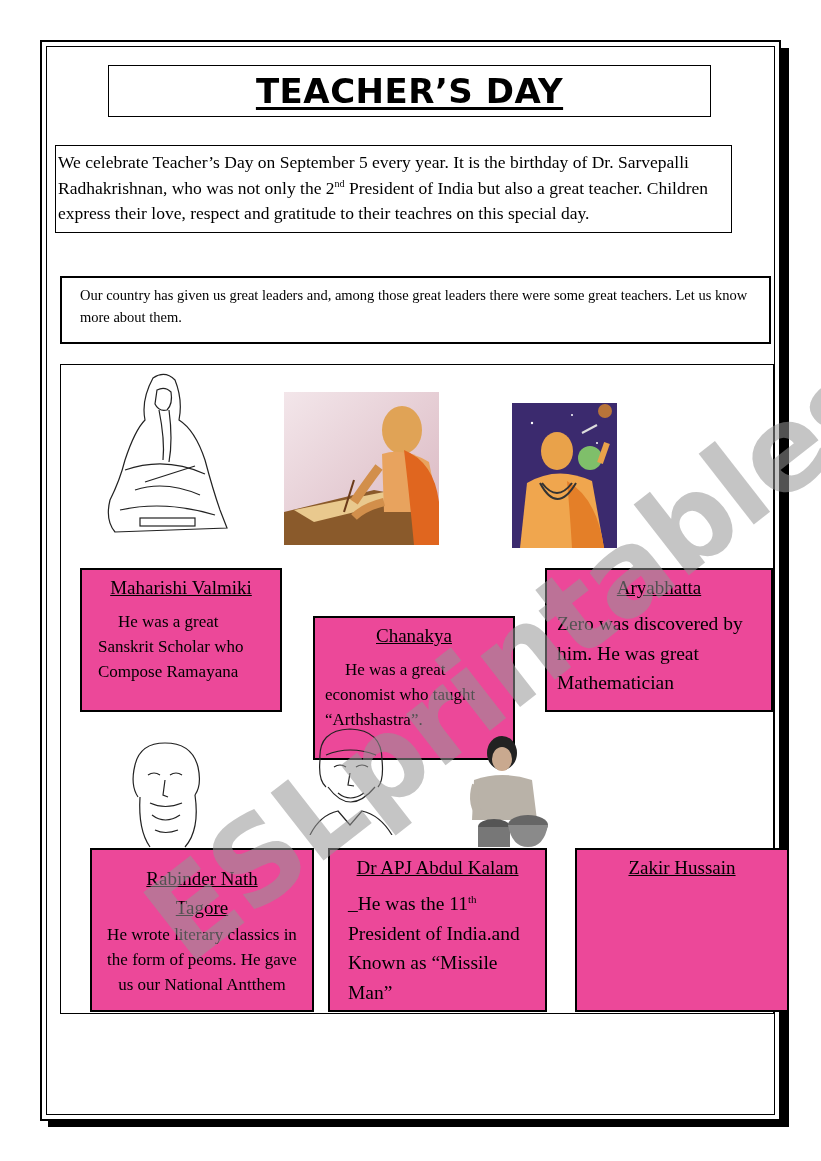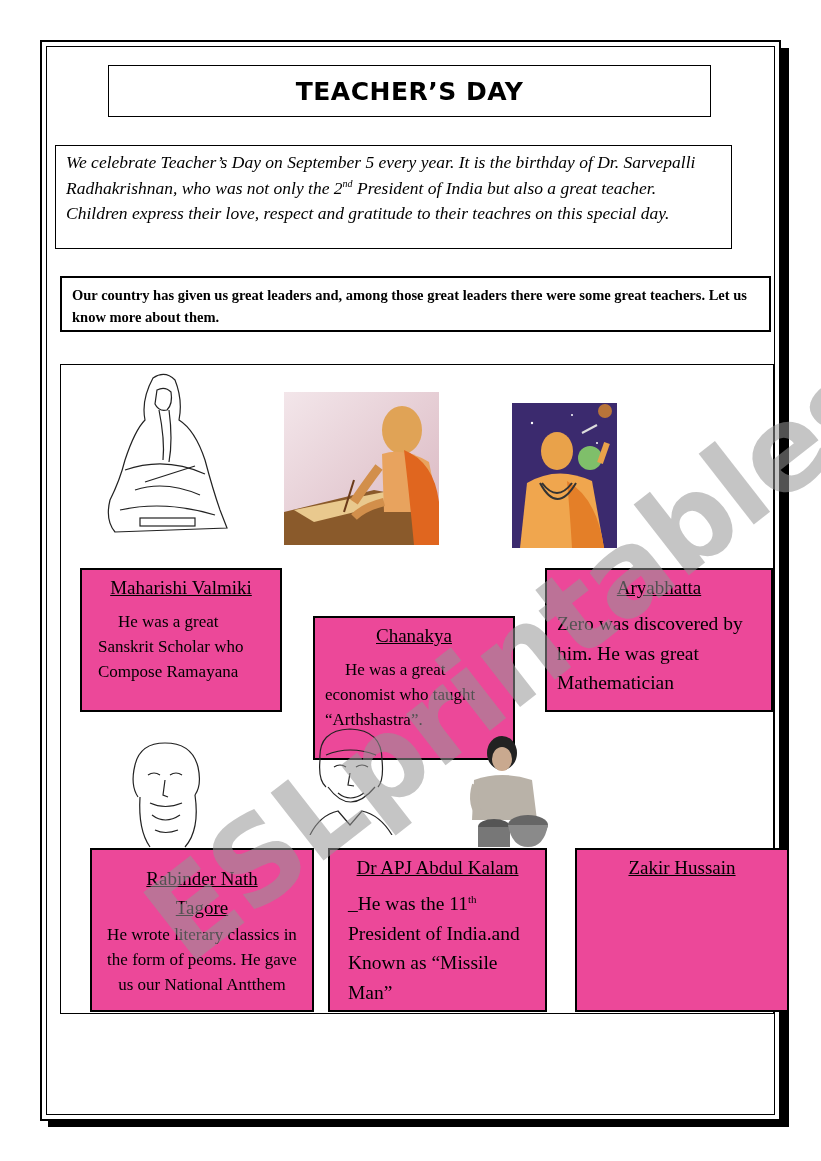--- a/index.html
+++ b/index.html
@@ -3,26 +3,26 @@
 <meta charset="utf-8">
 <style>
   html, body { margin:0; padding:0; background:#ffffff; }
   body { width:821px; height:1161px; position:relative; overflow:hidden; font-family:"Liberation Serif", serif; color:#000; }
 
   .page-shadow { position:absolute; left:48px; top:48px; width:741px; height:1079px; background:#000; }
   .page-outer { position:absolute; left:40px; top:40px; width:737px; height:1077px; border:2px solid #000; background:#fff; }
   .page-inner { position:absolute; left:46px; top:46px; width:727px; height:1067px; border:1px solid #000; background:#fff; }
 
   .title-box { position:absolute; left:108px; top:65px; width:601px; height:50px; border:1.5px solid #000; display:flex; align-items:center; justify-content:center; }
-  .title { font-family:"DejaVu Sans", sans-serif; font-weight:bold; font-size:25px; text-decoration-thickness:3px; text-underline-offset:4px; letter-spacing:0.5px; }
+  .title { font-family:"DejaVu Sans", sans-serif; font-weight:bold; font-size:34px; text-decoration:underline; text-decoration-thickness:3px; text-underline-offset:4px; letter-spacing:0.5px; }
 
-  .intro-box { position:absolute; left:55px; top:145px; width:677px; height:104px; border:1.5px solid #000; padding:4px 10px; box-sizing:border-box; font-size:17.5px; line-height:25.5px;font-style:italic; }
+  .intro-box { position:absolute; left:55px; top:145px; width:677px; height:88px; border:1.5px solid #000; padding:4px 2px; box-sizing:border-box; font-size:17.5px; line-height:25.5px; }
   .intro-box sup { font-size:10px; line-height:0; }
 
-  .lead-box { position:absolute; left:60px; top:276px; width:711px; height:56px; border:2px solid #000; padding:6px 10px; box-sizing:border-box; font-size:14.5px; font-weight:bold; line-height:22px; }
+  .lead-box { position:absolute; left:60px; top:276px; width:711px; height:68px; border:2px solid #000; padding:6px 18px; box-sizing:border-box; font-size:14.5px; font-weight:normal; line-height:22px; }
 
   .gallery { position:absolute; left:60px; top:364px; width:712px; height:648px; border:1.5px solid #000; }
 
   .pic { position:absolute; }
   .card { position:absolute; border:2px solid #000; background:#ec4899; box-sizing:border-box; text-align:center; }
   .card-name { font-size:19px; text-decoration:underline; display:block; margin-top:7px; }
   .card-desc { font-size:17px; line-height:25px; text-align:left; padding:0 10px; margin-top:10px; }
   .card-desc.big { font-size:19.5px; line-height:29.5px; }
   .card-desc.center { text-align:center; }
   .card-desc sup { font-size:11px; line-height:0; }

